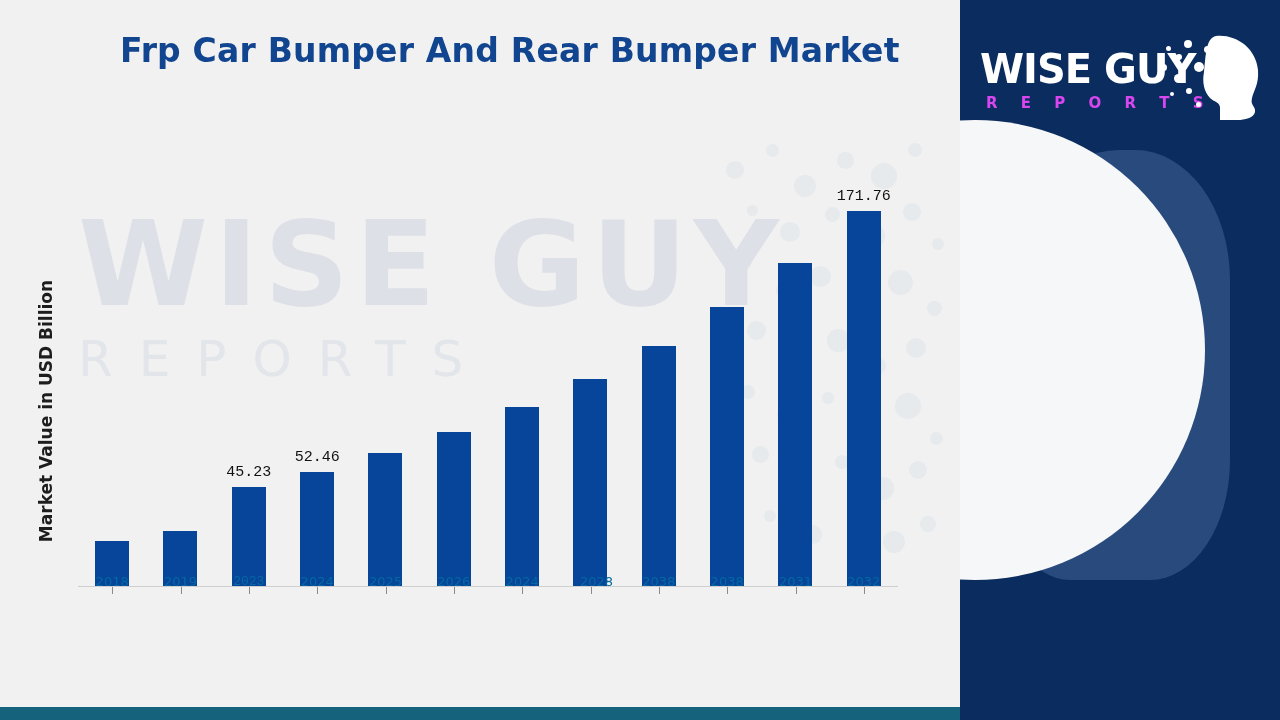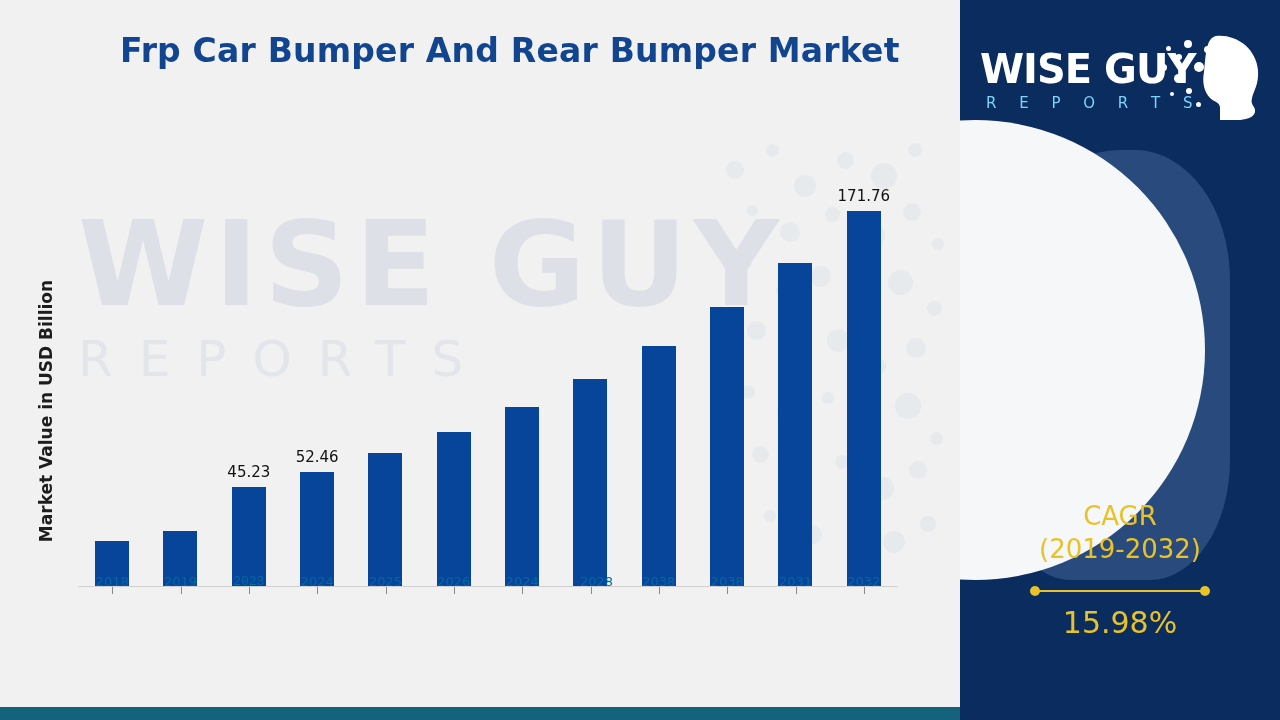--- a/index.html
+++ b/index.html
@@ -63,21 +63,21 @@
   }
   .bar-slot{
     position:absolute; bottom:0; width:68px; height:100%;
   }
   .bar{
     position:absolute; bottom:0; left:50%; transform:translateX(-50%);
     width:34px; background:#06459a;
   }
   .bar-label{
     position:absolute; left:50%; transform:translateX(-50%);
-    font-size:15px; color:#111; white-space:nowrap;
+    font-size:15px; color:#111; white-space:nowrap;font-family:Liberation Mono, monospace;
   }
   
   #axis-line{
     position:absolute; left:78px; top:586px; width:820px; height:1px;
     background:#cfcfcf;
   }
   .tick{
     position:absolute; top:587px; width:1px; height:7px; background:#8a8a8a;
   }
   .x-label{
@@ -118,22 +118,22 @@
   #logo{
     position:absolute; left:12px; top:28px; width:300px; height:96px;
   }
   #logo-wordmark{
     position:absolute; left:8px; top:18px;
     font-size:40px; font-weight:700; letter-spacing:-1px;
     color:#ffffff; white-space:nowrap;
   }
   #logo-subword{
     position:absolute; left:14px; top:66px;
-    font-size:15px; font-weight:400; letter-spacing:9px;
-    color:#7dd3fc; white-space:nowrap;
+    font-size:15px; font-weight:700; letter-spacing:9px;
+    color:#d946ef; white-space:nowrap;
   }
   #logo-head{ position:absolute; right:4px; top:4px; width:110px; height:92px; }
   .dot{ position:absolute; border-radius:50%; background:#ffffff; }
 
   
   #cagr-block{
     position:absolute; left:0; top:500px; width:320px; text-align:center;
   }
   #cagr-label, #cagr-period{
     font-size:26px; color:#e8c229; line-height:1.28;
@@ -300,23 +300,13 @@
       <div class="dot" style="left:18px; top:22px; width:6px;  height:6px;"></div>
       <div class="dot" style="left:26px; top:8px;  width:8px;  height:8px;"></div>
       <div class="dot" style="left:28px; top:56px; width:6px;  height:6px;"></div>
       <div class="dot" style="left:36px; top:30px; width:10px; height:10px;"></div>
       <div class="dot" style="left:38px; top:70px; width:5px;  height:5px;"></div>
       <div class="dot" style="left:46px; top:14px; width:7px;  height:7px;"></div>
       <div class="dot" style="left:12px; top:60px; width:4px;  height:4px;"></div>
     </div>
   </div>
 
-  <div id="cagr-block">
-    <div id="cagr-label">CAGR</div>
-    <div id="cagr-period">(2019-2032)</div>
-    <div id="cagr-divider">
-      <div class="knob left"></div>
-      <div class="line"></div>
-      <div class="knob right"></div>
-    </div>
-    <div id="cagr-value">15.98%</div>
-  </div>
 </div>
 
 </body></html>

